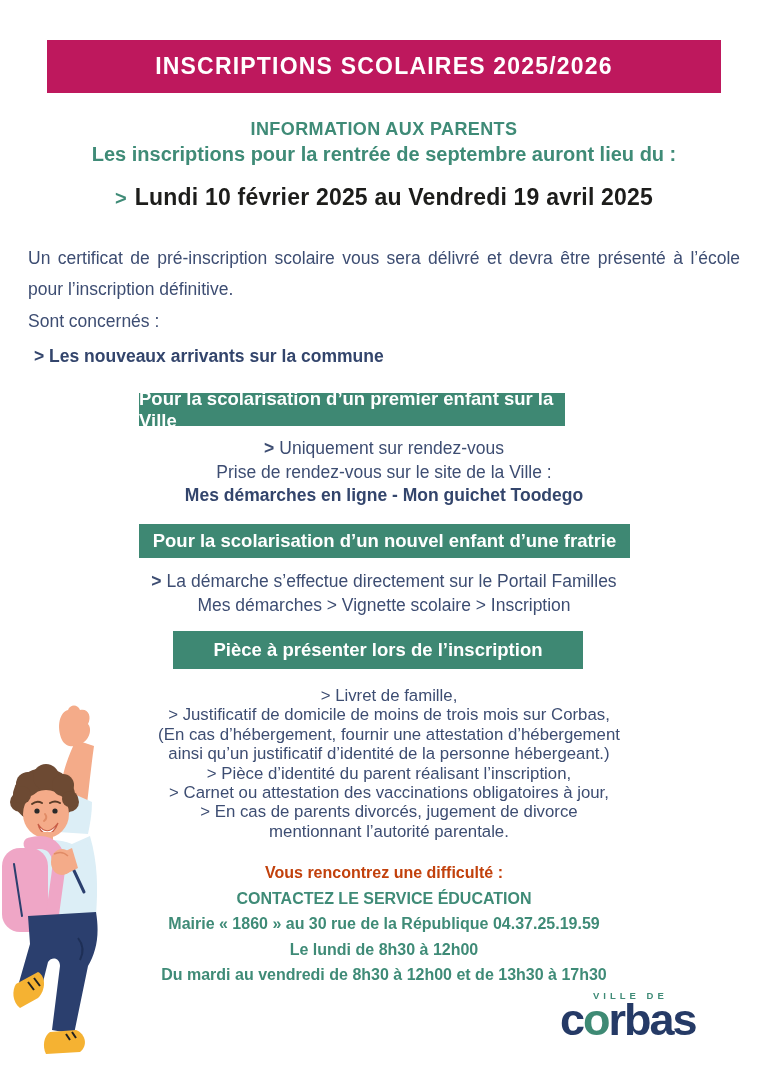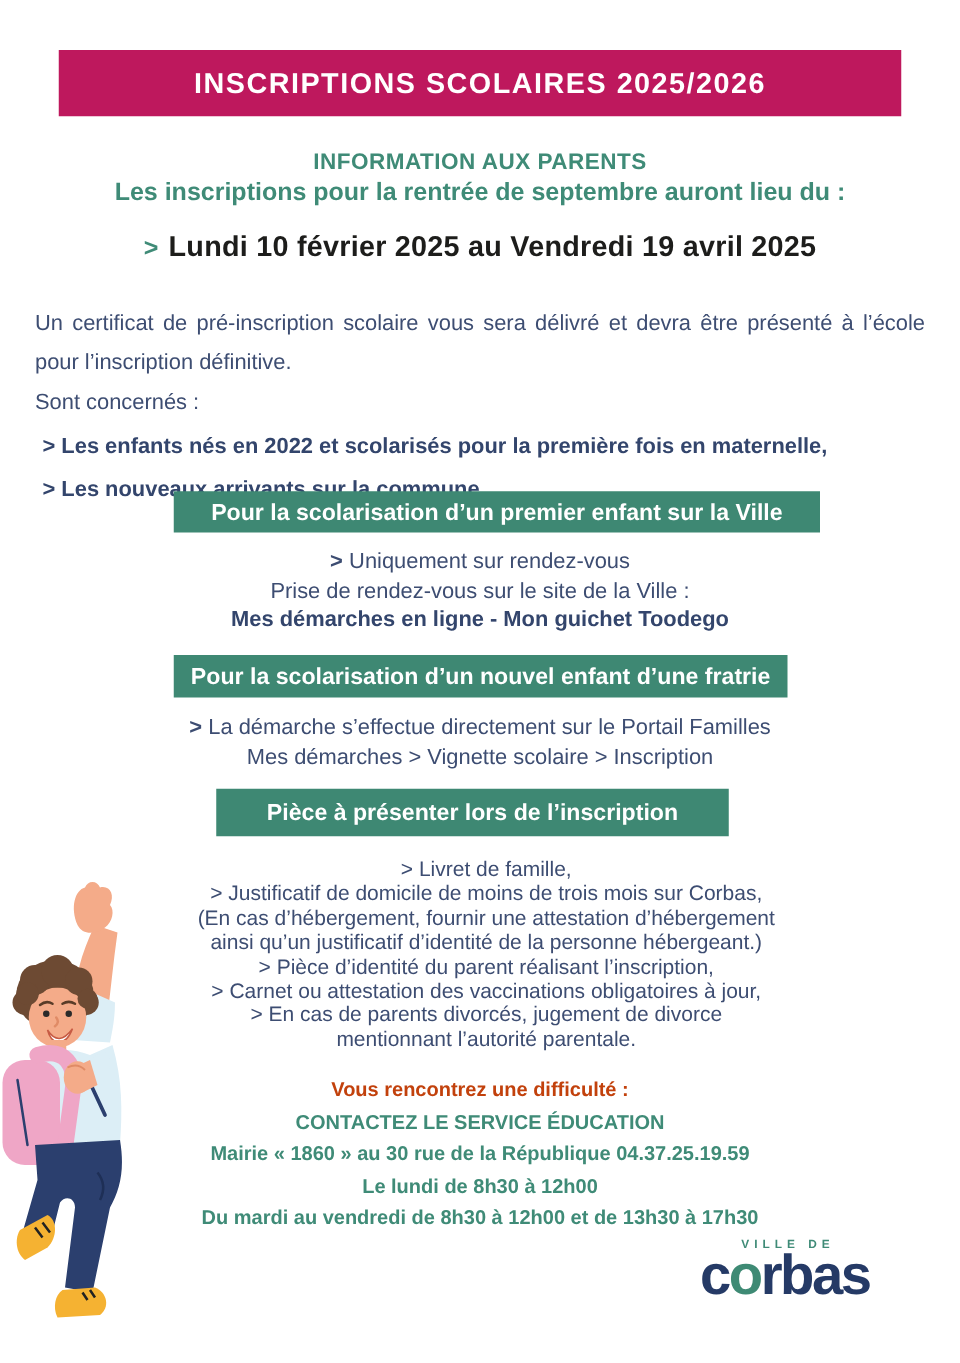--- a/index.html
+++ b/index.html
@@ -39,21 +39,21 @@
   .body-block p{margin:0;text-align:justify;}
   .concerned{margin-top:1px;}
   .bullet{font-weight:700;color:#33456C;margin-top:4px;padding-left:6px;}
 
   
   .section-banner{
     position:absolute;background:#3E8873;color:#ffffff;
     display:flex;align-items:center;justify-content:center;
     font-weight:700;font-size:18.5px;
   }
-  #banner-first{left:139px;top:393px;width:517px;height:33px;}
+  #banner-first{left:139px;top:393px;width:426px;height:33px;}
   #banner-sibling{left:139px;top:524px;width:491px;height:34px;}
   #banner-docs{left:173px;top:631px;width:410px;height:38px;}
 
   .center-lines{
     position:absolute;left:0;right:0;text-align:center;
     color:#3D4D72;font-size:17.5px;line-height:23.5px;
   }
   #lines-first{top:437px;}
   #lines-sibling{top:570px;}
   .center-lines .arrow{font-weight:700;margin-right:5px;}
@@ -97,21 +97,20 @@
   <div class="info-heading">INFORMATION AUX PARENTS</div>
   <div class="info-subheading">Les inscriptions pour la rentrée de septembre auront lieu du :</div>
 
   <div class="date-line">
     <span class="arrow">&gt;</span><span>Lundi 10 février 2025 au Vendredi 19 avril 2025</span>
   </div>
 
   <div class="body-block">
     <p>Un certificat de pré-inscription scolaire vous sera délivré et devra être présenté à l’école pour l’inscription définitive.</p>
     <div class="concerned">Sont concernés :</div>
-    <div class="bullet">&gt; Les enfants nés en 2022 et scolarisés pour la première fois en maternelle,</div>
     <div class="bullet">&gt; Les nouveaux arrivants sur la commune</div>
   </div>
 
   <div class="section-banner" id="banner-first">
     <span>Pour la scolarisation d’un premier enfant sur la Ville</span>
   </div>
   <div class="center-lines" id="lines-first">
     <div><span class="arrow">&gt;</span><span>Uniquement sur rendez-vous</span></div>
     <div>Prise de rendez-vous sur le site de la Ville :</div>
     <div class="bold-line">Mes démarches en ligne - Mon guichet Toodego</div>

